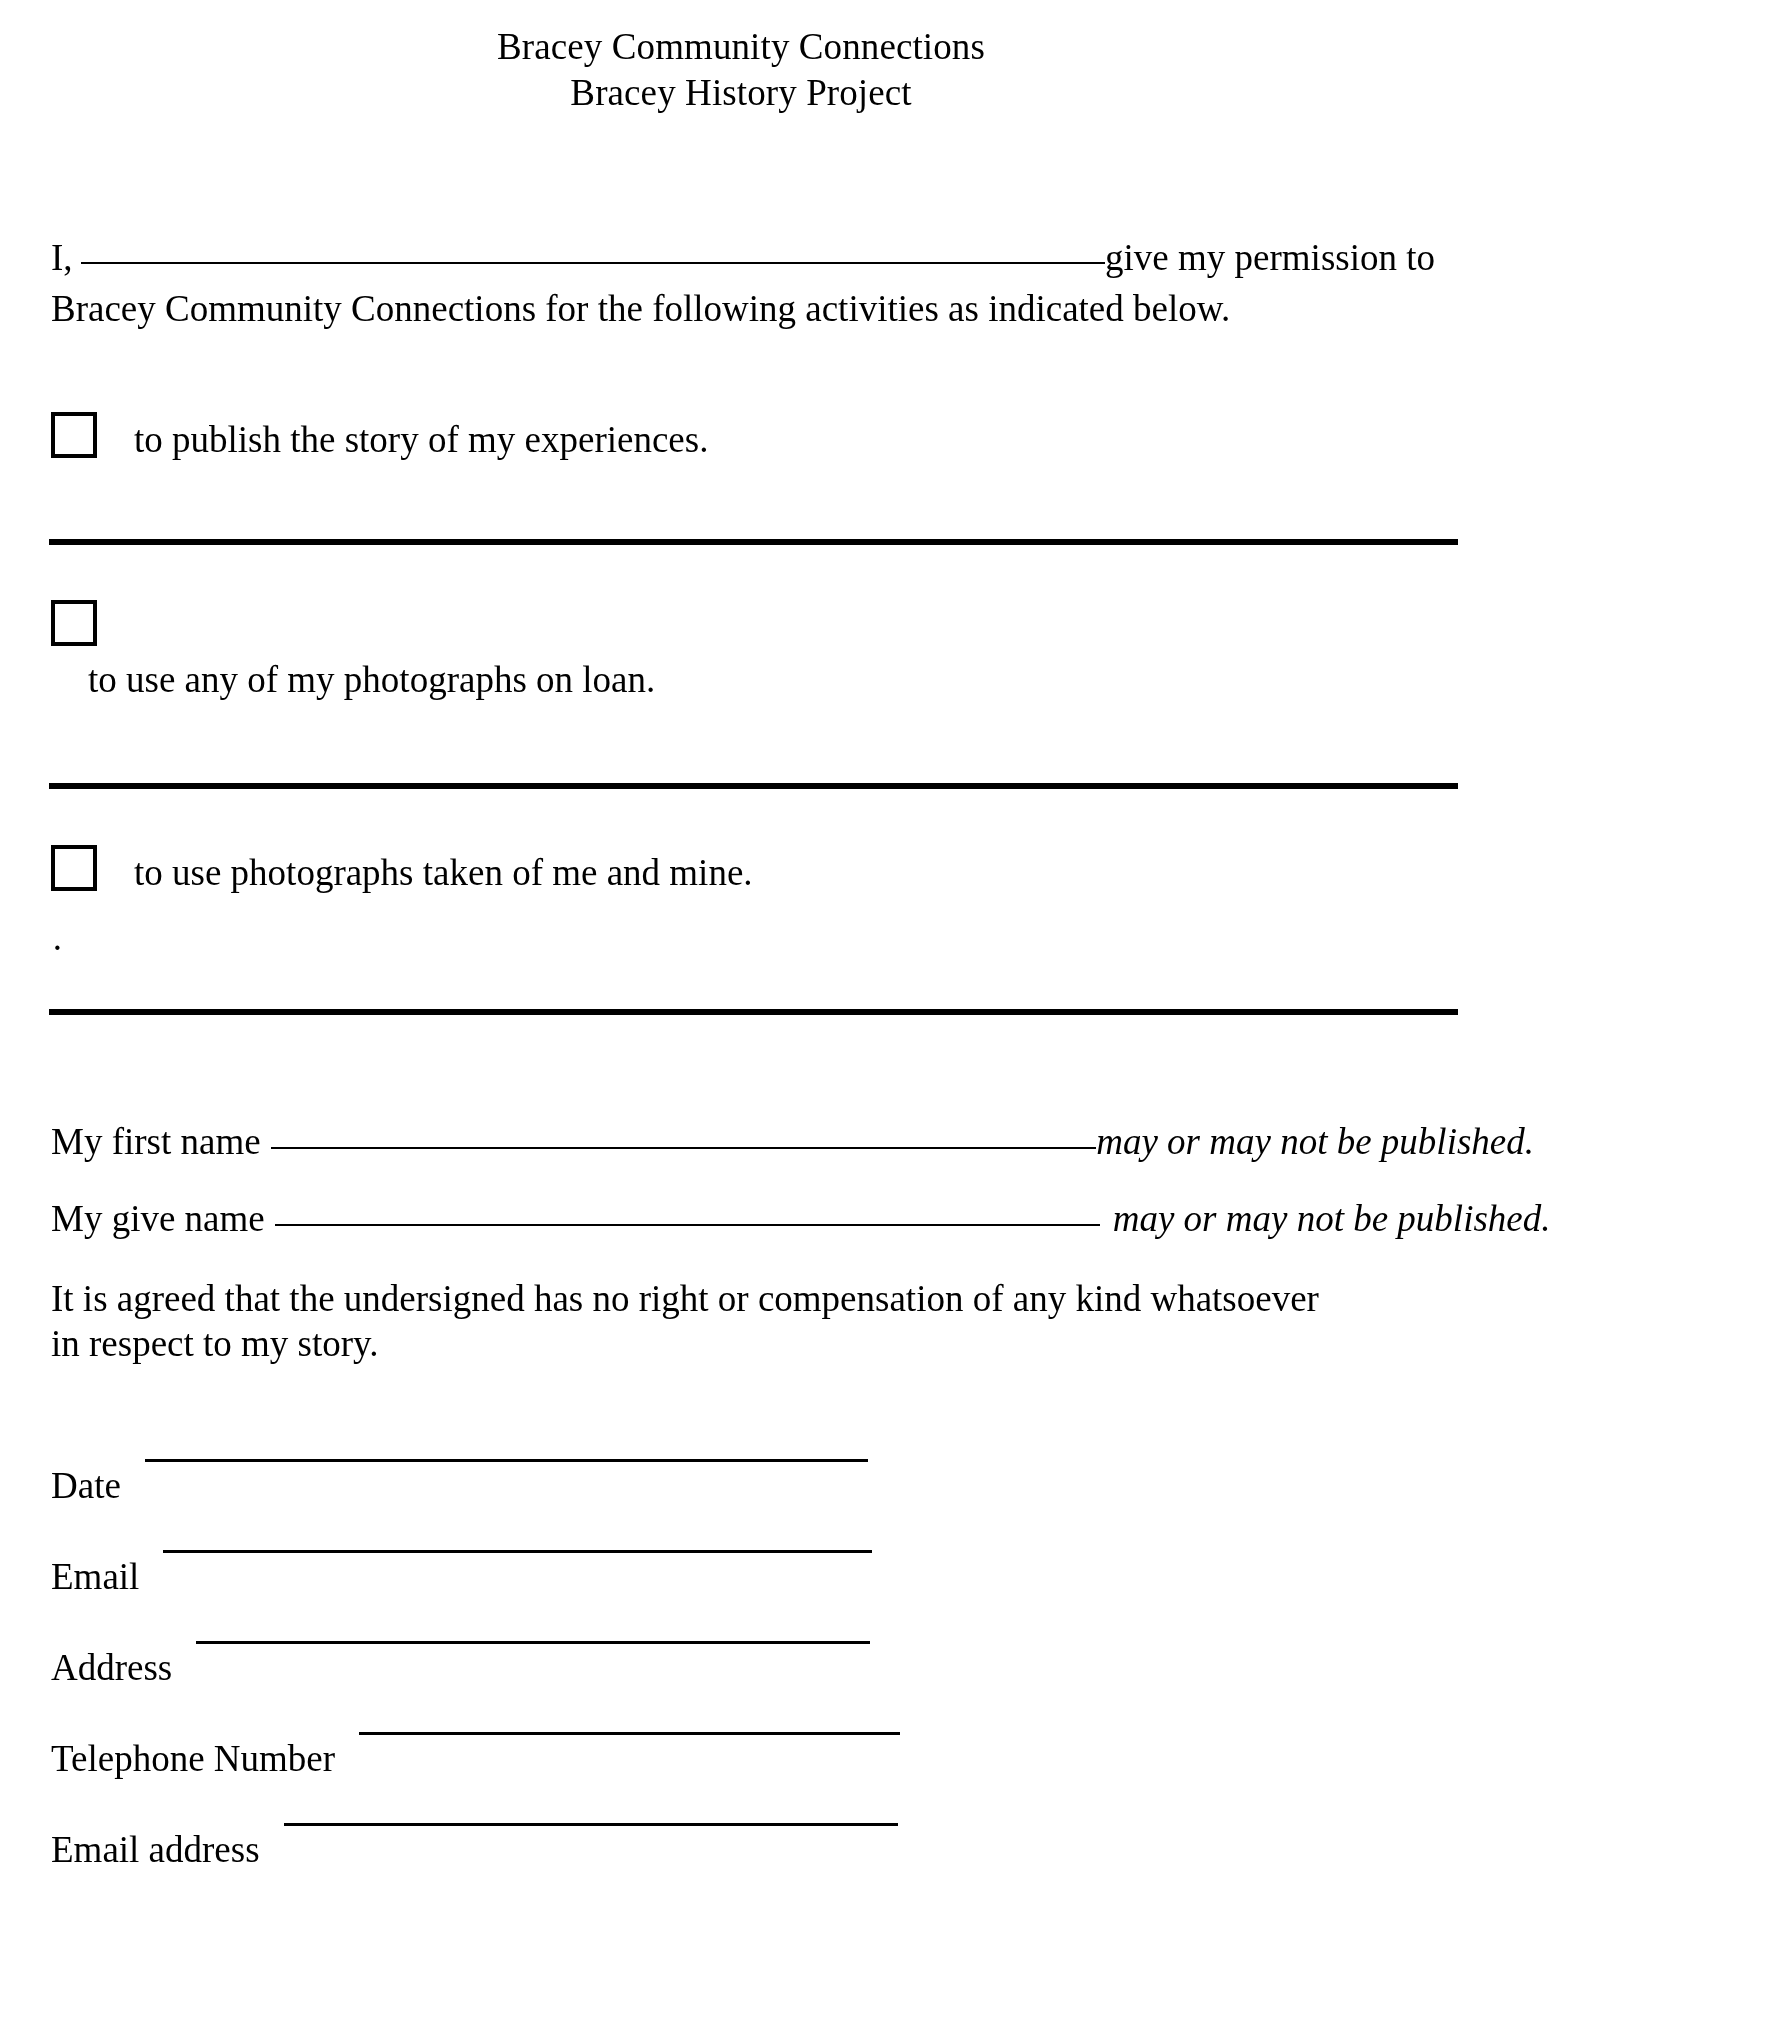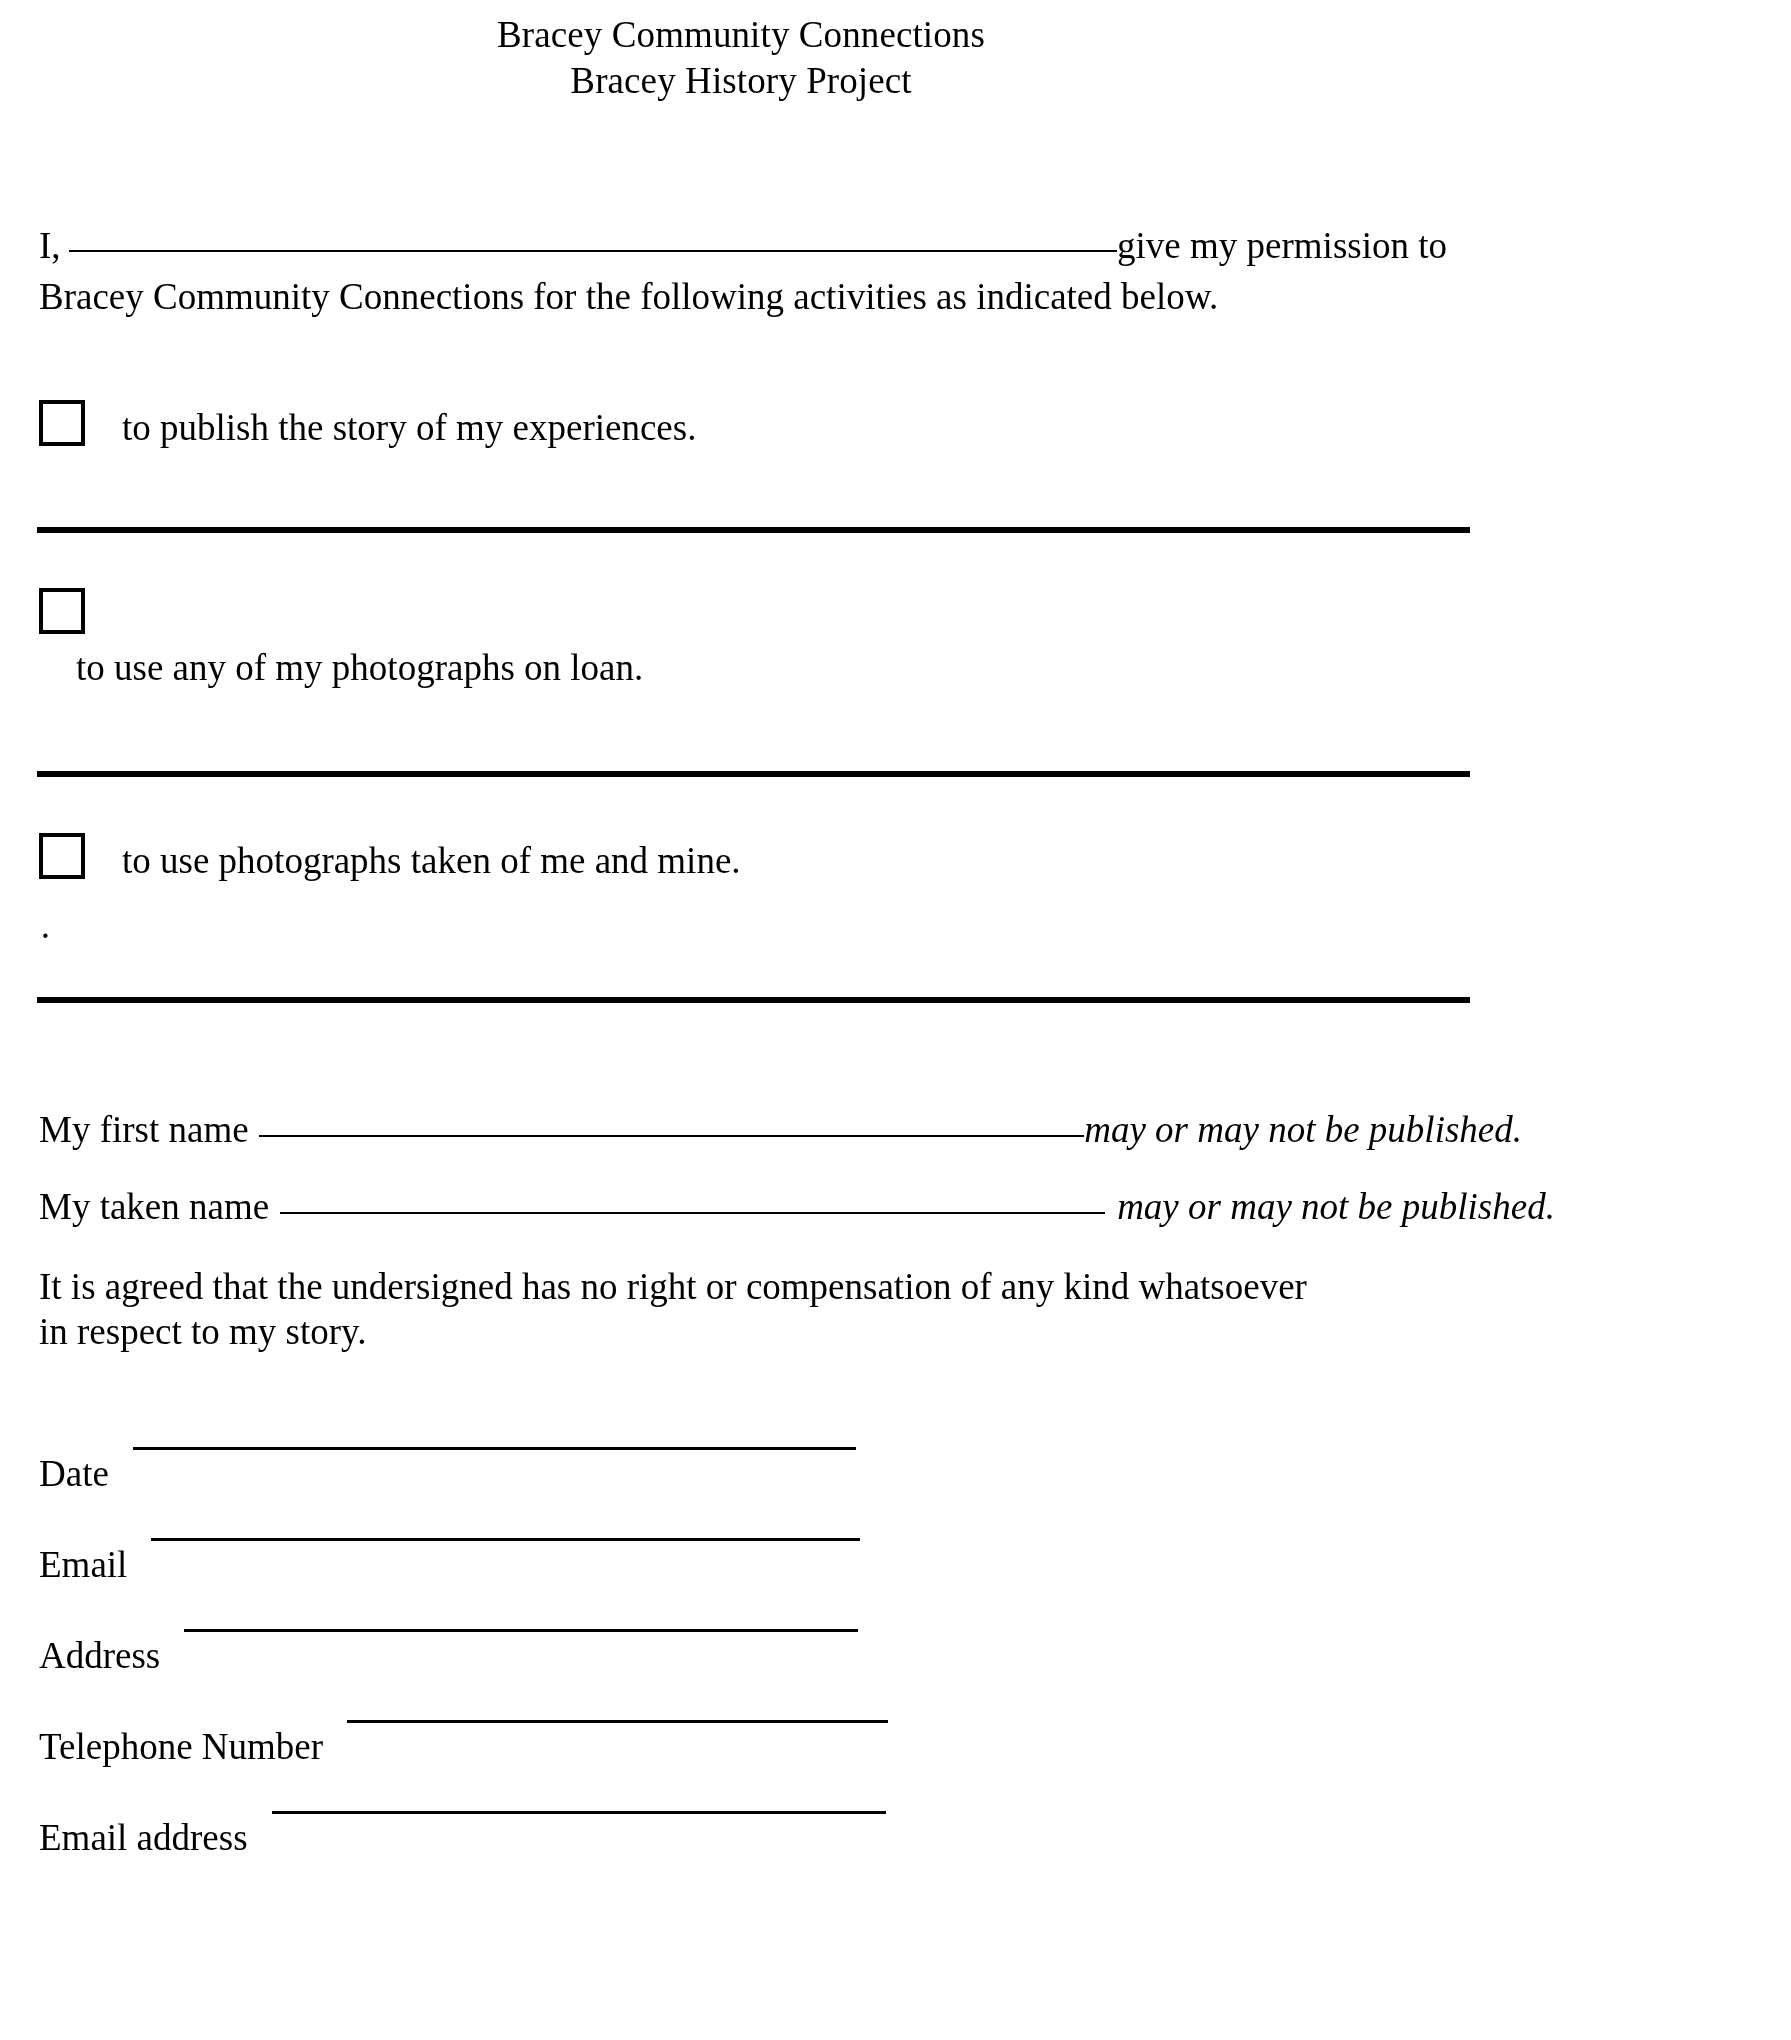--- a/index.html
+++ b/index.html
@@ -14,21 +14,21 @@
     font-family: "Liberation Serif", "DejaVu Serif", serif;
     color: #000000;
     position: relative;
     overflow: hidden;
   }
 
   .page {
     position: relative;
     width: 1482px;
     height: 2040px;
-    padding: 0;
+    padding: 12px;
   }
 
   
   .doc-header {
     text-align: center;
     padding-top: 12.4px;
     line-height: 1.22;
   }
   .doc-header .title-line {
     font-size: 37px;
@@ -212,21 +212,21 @@
 
   <div class="body-block">
 
     <div class="names-block">
       <div class="name-row">
         <span class="name-label">My first name</span>
         <span class="name-rule first"></span>
         <span class="name-tail">may or may not be published.</span>
       </div>
       <div class="name-row">
-        <span class="name-label">My taken name</span>
+        <span class="name-label">My give name</span>
         <span class="name-rule last"></span>
         <span class="name-tail">may or may not be published.</span>
       </div>
     </div>
 
     <div class="agreement">
       <div>It is agreed that the undersigned has no right or compensation of any kind whatsoever</div>
       <div>in respect to my story.</div>
     </div>
 

